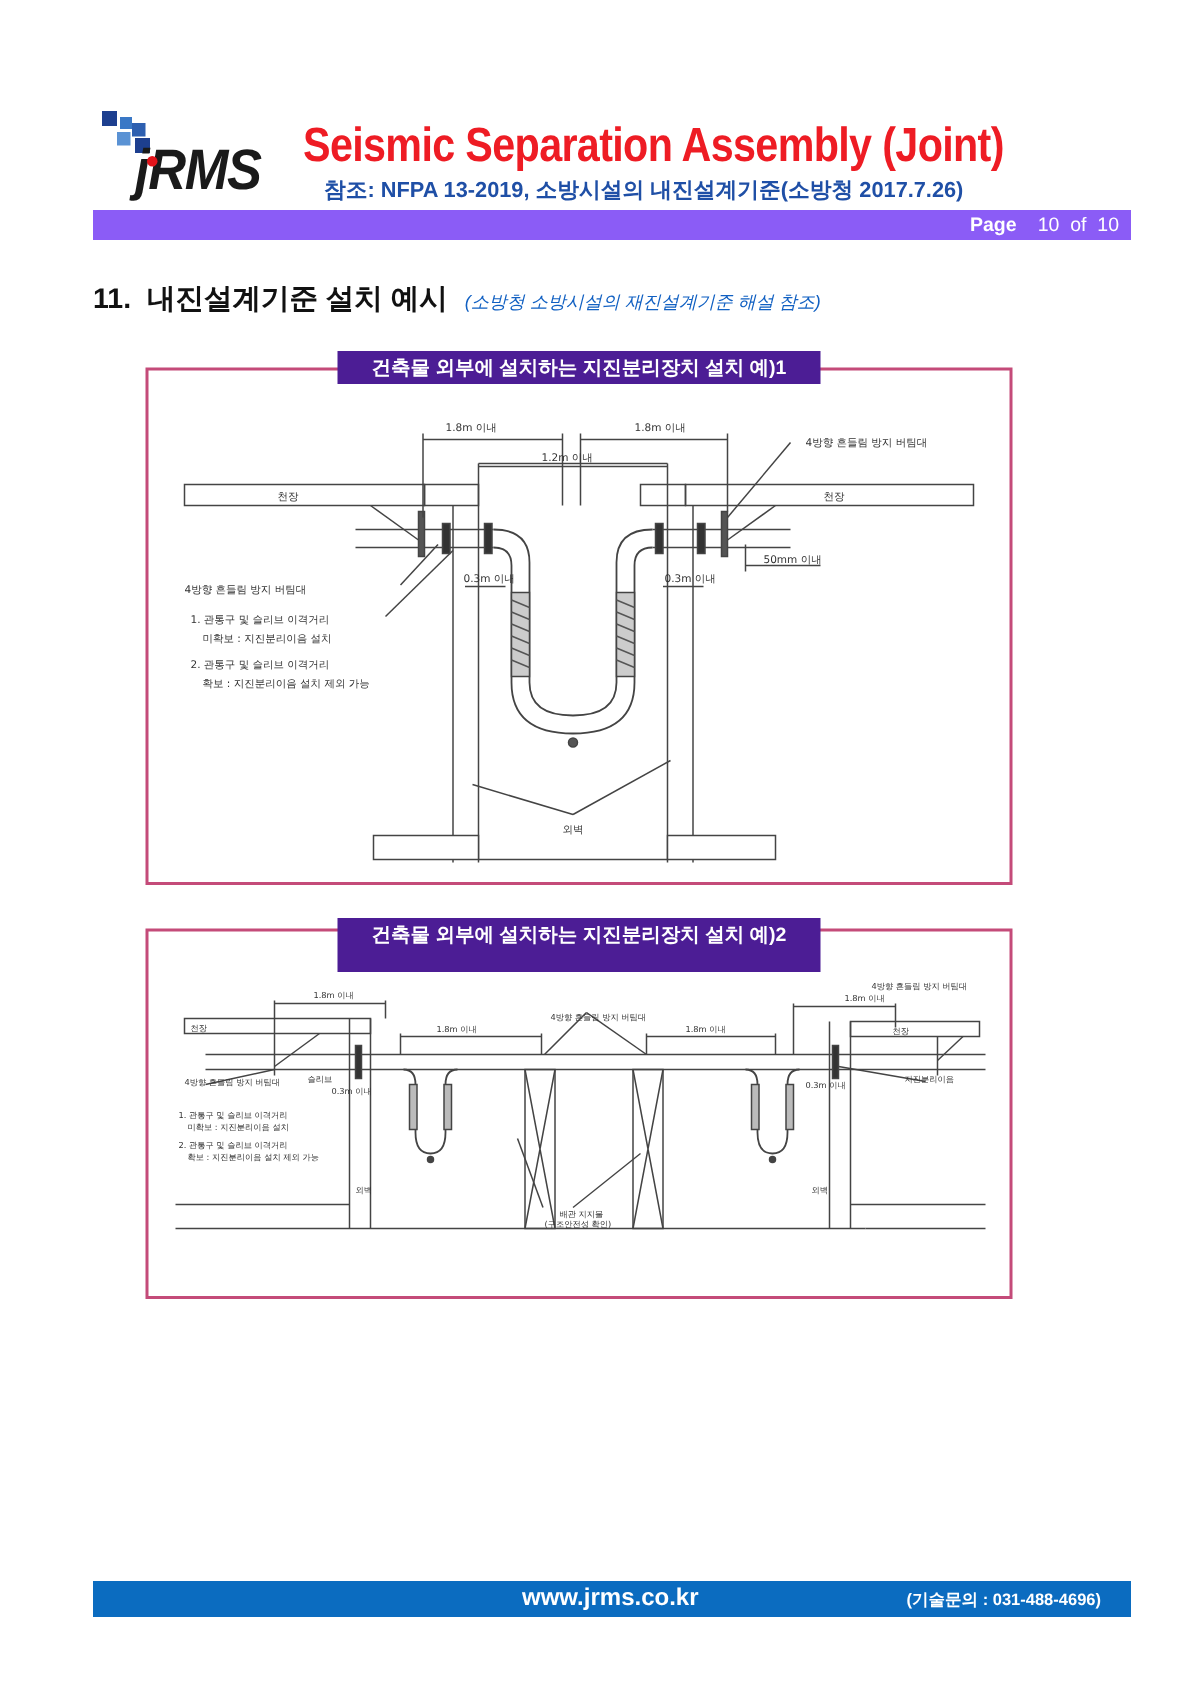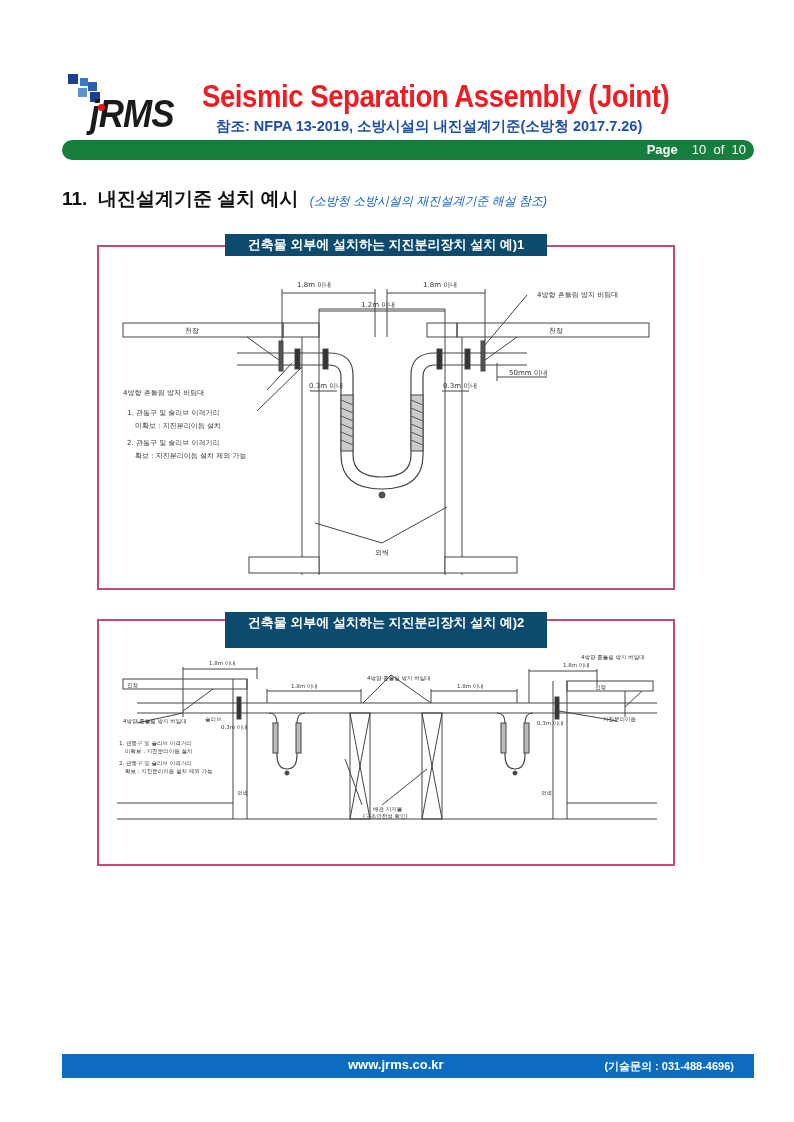--- a/index.html
+++ b/index.html
@@ -4,33 +4,33 @@
 <style>
   html, body { margin:0; padding:0; background:#ffffff; }
   body { width:794px; height:1122px; position:relative; overflow:hidden; font-family:"Liberation Sans", sans-serif; }
   .abs { position:absolute; }
   .logo { left:66px; top:72px; width:130px; height:62px;font-style:italic; }
   .sq { position:absolute; }
   .logo-text { position:absolute; left:24px; top:22px; font-family:"Liberation Sans", sans-serif; font-weight:700; font-size:38px; letter-spacing:-1px; color:#1a1a1a; transform:scaleX(0.92); transform-origin:left; line-height:40px; }
   .logo-dot { position:absolute; left:32px; top:32px; width:7px; height:7px; border-radius:50%; background:#e3141b; }
   .title { left:202px; top:76px; font-size:32px; font-weight:700; color:#ee1c24; letter-spacing:-0.5px; transform:scaleX(0.86); transform-origin:left; white-space:nowrap; line-height:40px; }
   .ref { left:216px; top:117px; font-size:14.5px; font-weight:700; color:#1f4fa6; white-space:nowrap; }
-  .bar-top { left:62px; top:140px; width:692px; height:20px; background:#15803d;border-radius:10px; }
+  .bar-top { left:62px; top:140px; width:692px; height:20px; background:#8b5cf6; }
   .page-info { position:absolute; right:8px; top:2px; color:#ffffff; font-size:13px; white-space:nowrap; }
   .page-info b { font-weight:700; margin-right:14px; }
   .sec-title { left:62px; top:186px; font-size:19px; font-weight:700; color:#111; white-space:nowrap; }
   .sec-sub { font-size:12px; font-style:italic; color:#1160c2; font-weight:400; margin-left:6px;margin-top:28px; }
   .frame { border:2px solid #c44b79; box-sizing:border-box; }
   .frame1 { left:97px; top:245px; width:578px; height:345px; }
   .frame2 { left:97px; top:619px; width:578px; height:247px; }
-  .banner { position:absolute; background:#0c4a6e; color:#fff; font-weight:700; font-size:13px; text-align:center; line-height:22px; white-space:nowrap; }
+  .banner { position:absolute; background:#4c1d95; color:#fff; font-weight:700; font-size:13px; text-align:center; line-height:22px; white-space:nowrap; }
   .banner1 { left:225px; top:234px; width:322px; height:22px; }
   .banner2 { left:225px; top:612px; width:322px; height:36px; }
   .bar-bottom { left:62px; top:1054px; width:692px; height:24px; background:#0b6cc0; }
-  .url { position:absolute; left:286px; top:3px; color:#ffffff; font-weight:700; font-size:13px; }
+  .url { position:absolute; left:286px; top:3px; color:#ffffff; font-weight:700; font-size:16px; }
   .contact { position:absolute; right:20px; top:5px; color:#ffffff; font-size:11px; font-weight:700; }
   svg text { font-family:"DejaVu Sans", sans-serif; fill:#333; }
 </style>
 </head>
 <body>
 
 <div class="abs logo">
   <div class="sq" style="left:2px;top:2px;width:10px;height:10px;background:#1d3f8f;"></div>
   <div class="sq" style="left:14px;top:6px;width:8px;height:8px;background:#3a78c6;"></div>
   <div class="sq" style="left:22px;top:10px;width:9px;height:9px;background:#2d5fb0;"></div>

